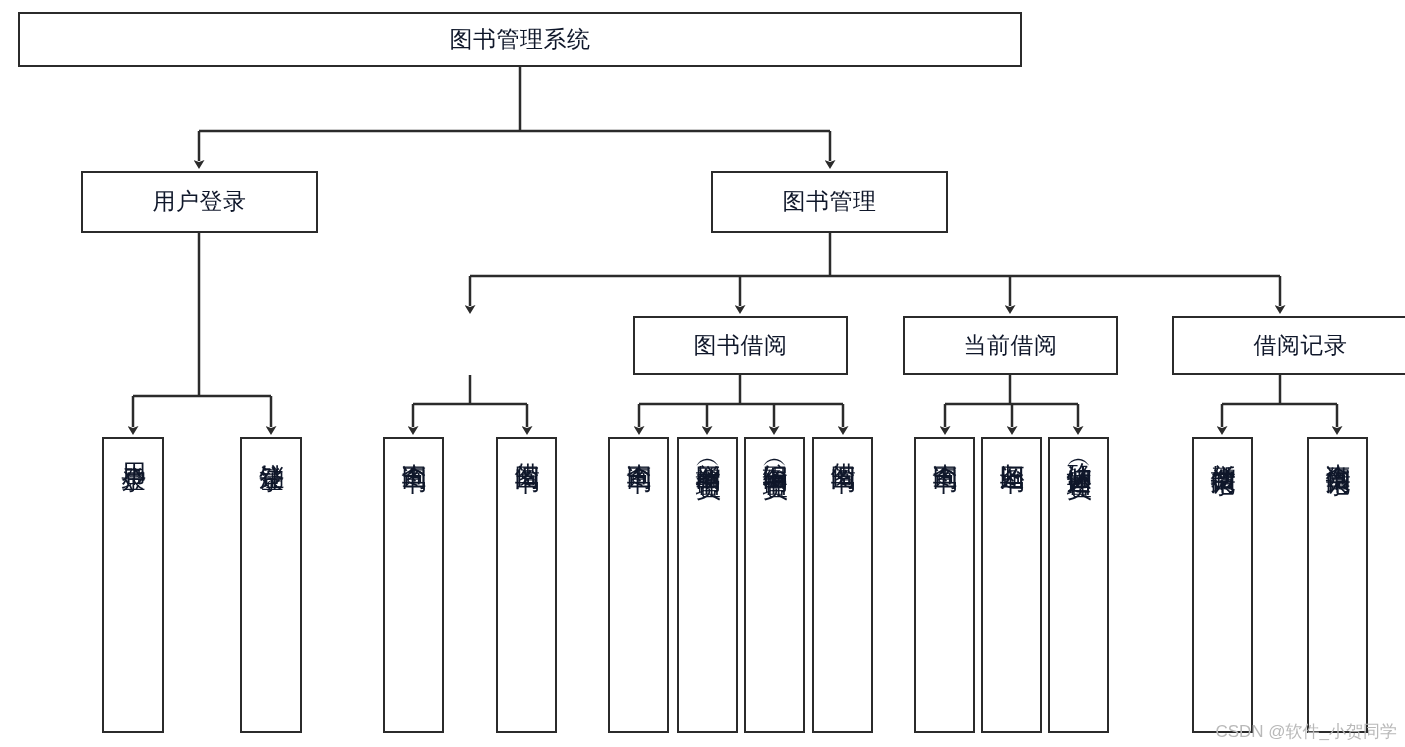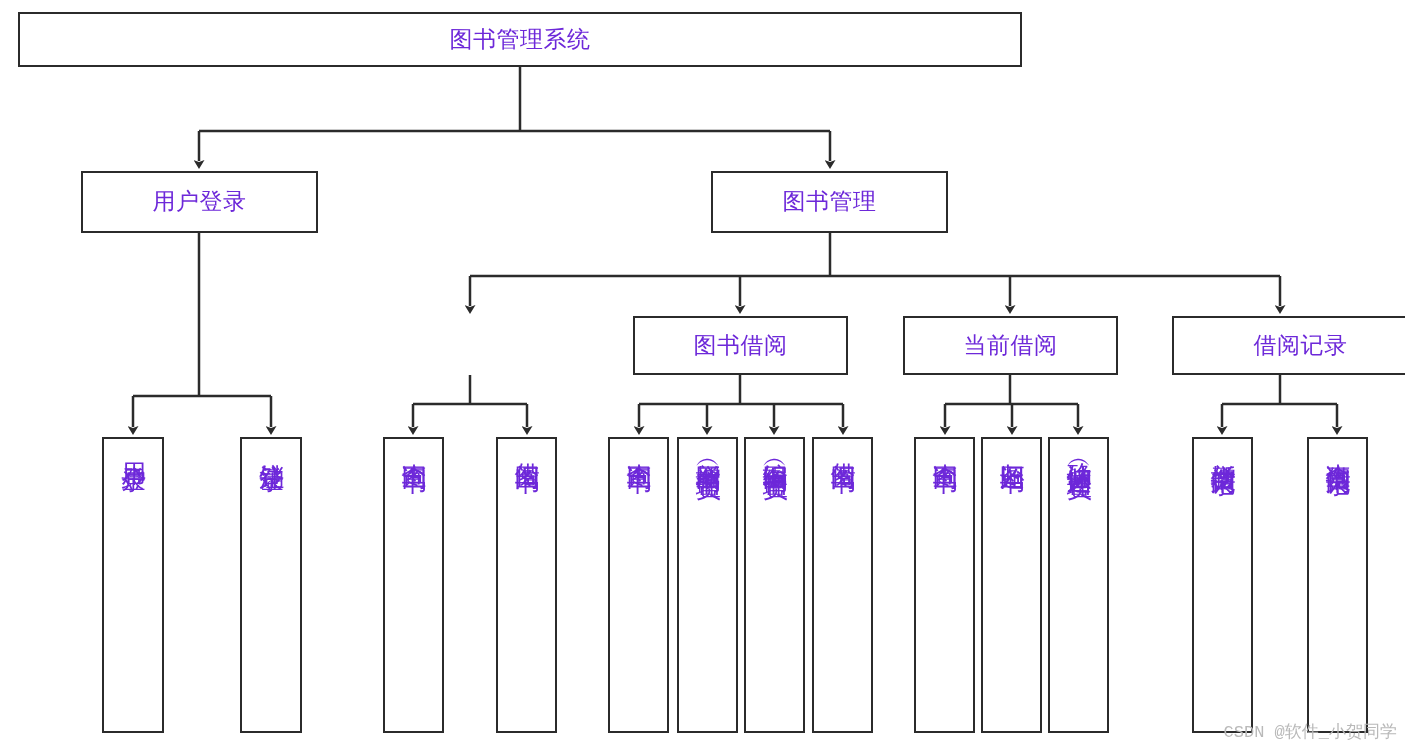--- a/index.html
+++ b/index.html
@@ -27,21 +27,21 @@
     pointer-events: none;
   }
   .node {
     position: absolute;
     box-sizing: border-box;
     border: 2.5px solid #2b2b2b;
     background: #ffffff;
     display: flex;
     align-items: center;
     justify-content: center;
-    color: #6d28d9;
+    color: #0f172a;
     z-index: 2;
   }
   .node-label {
     display: block;
     text-align: center;
     line-height: 1.12;
     letter-spacing: 0.5px;
   }
   
   .h-node .node-label {
@@ -66,21 +66,21 @@
     white-space: nowrap;
   }
   .watermark {
     position: absolute;
     right: 8px;
     bottom: 4px;
     font-size: 17px;
     color: #b9b9b9;
     z-index: 5;
     white-space: nowrap;
-    font-family: Liberation Mono, monospace;
+    font-family: Liberation Sans, sans-serif;
   }
 </style>
 </head>
 <body>
 
 <div id="canvas">
 
   <svg id="edges" viewBox="0 0 1405 747">
     <defs>
       <marker id="arrow" markerWidth="9" markerHeight="11" refX="1" refY="5.5" orient="auto" markerUnits="userSpaceOnUse">

